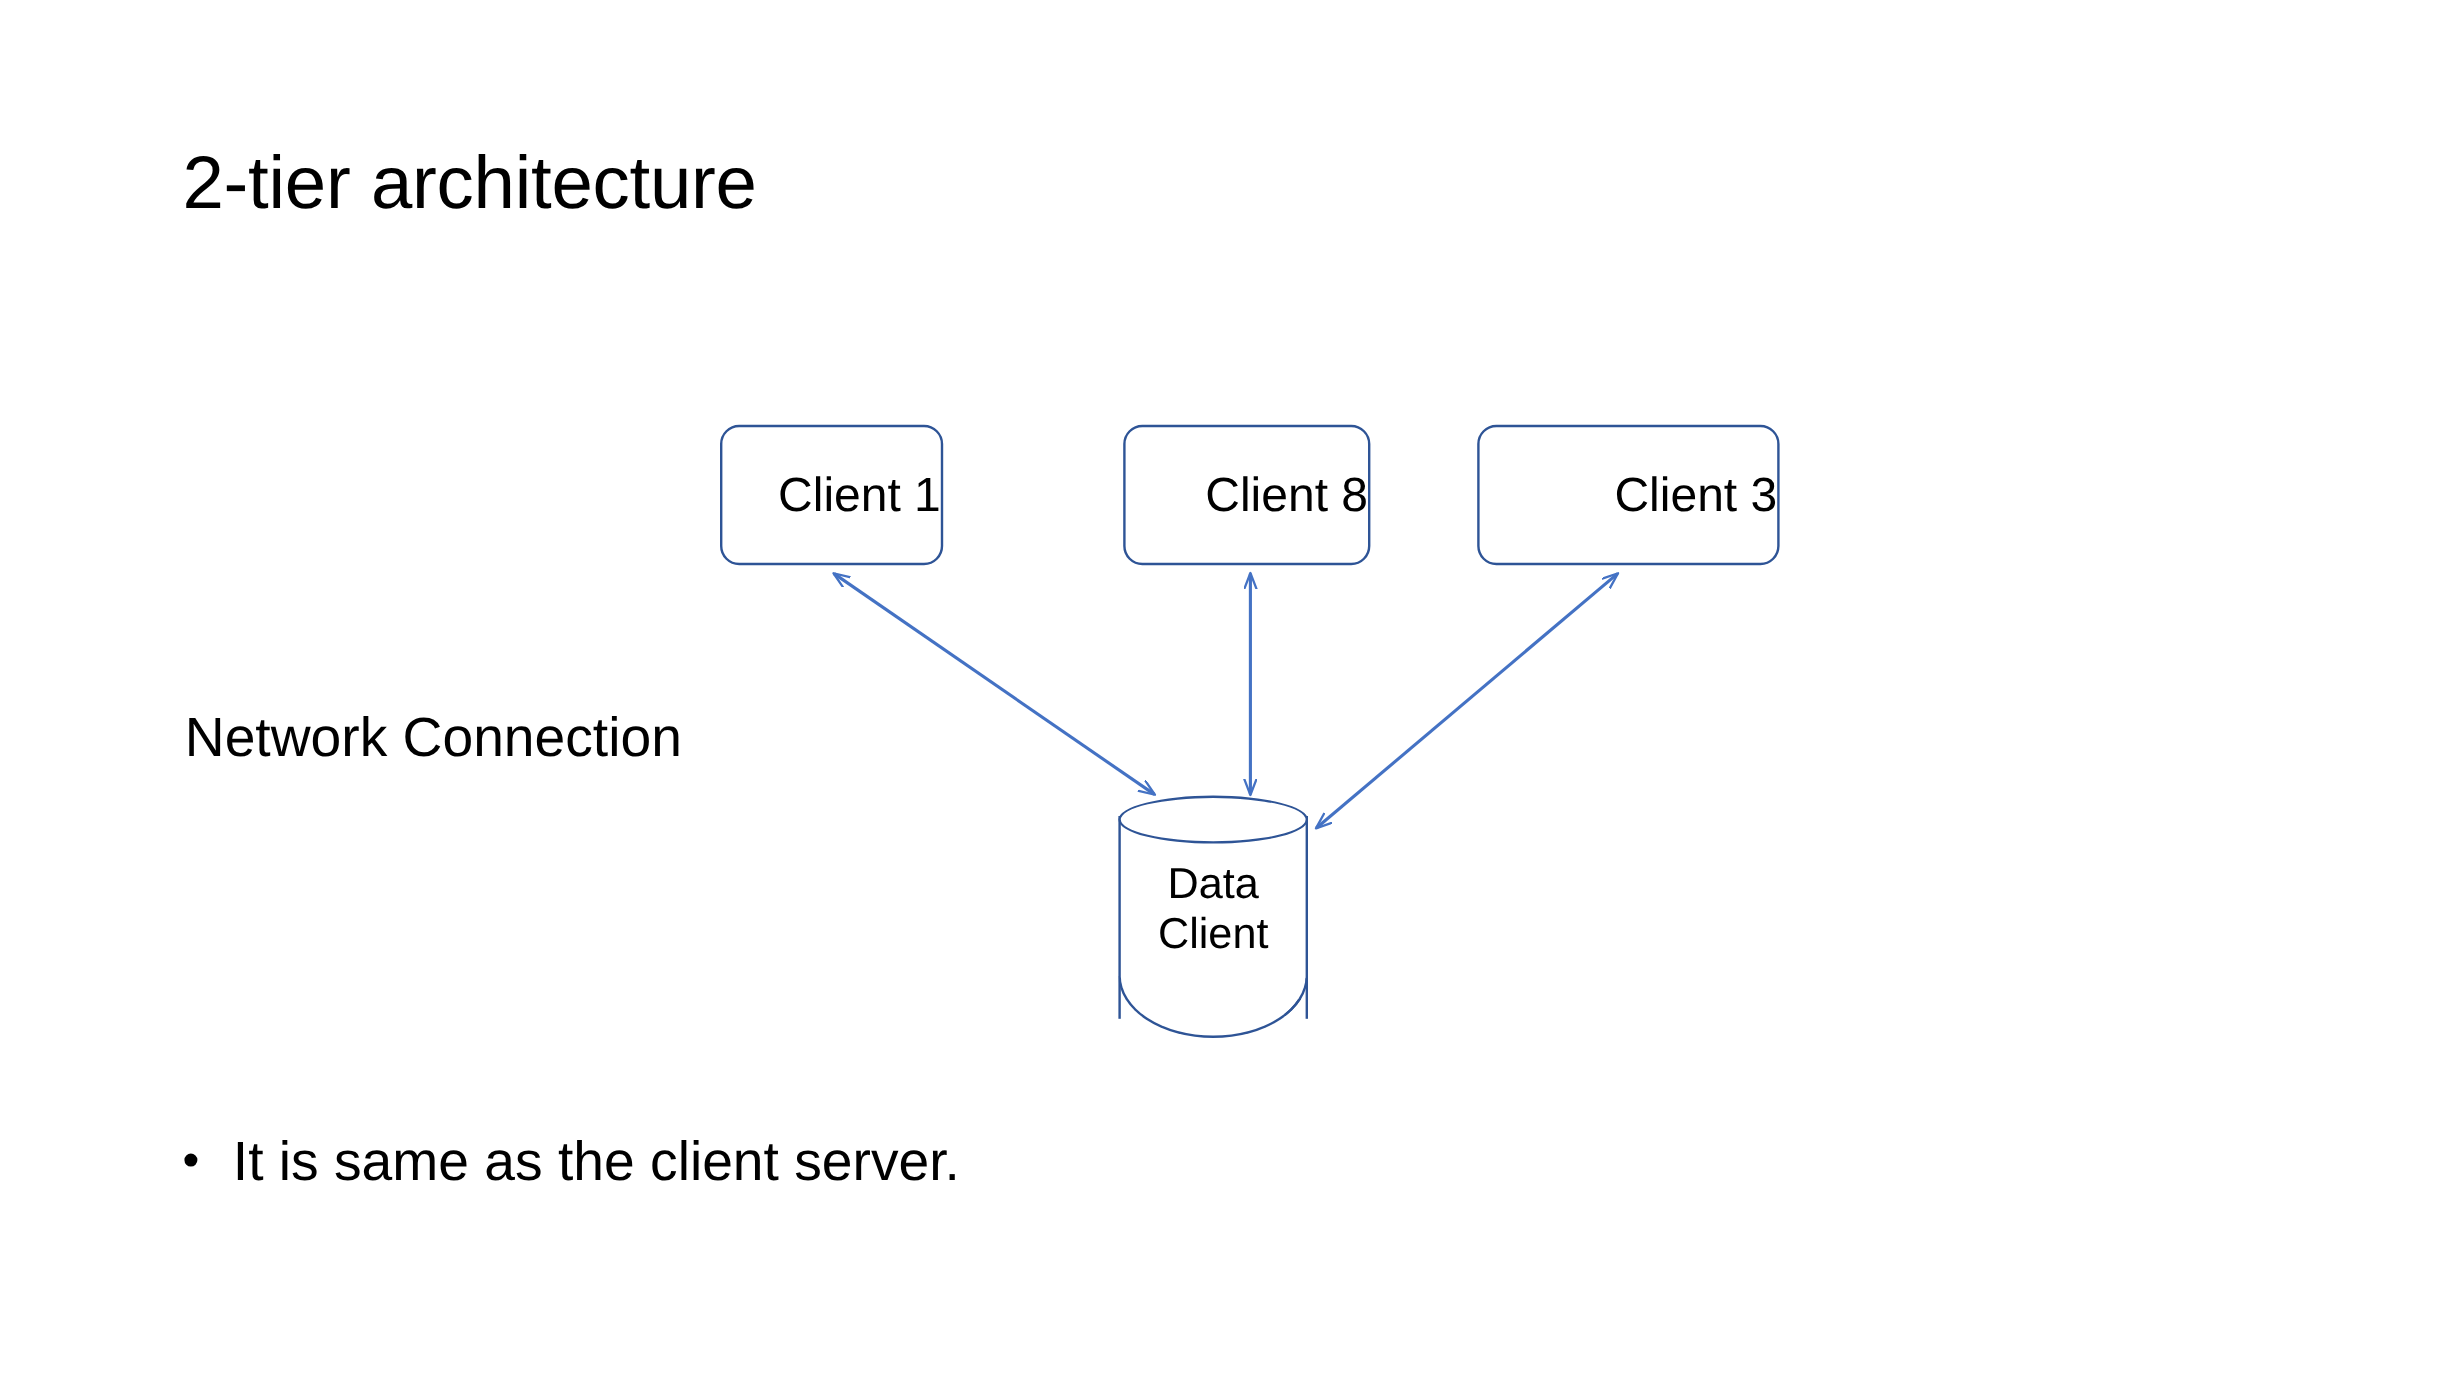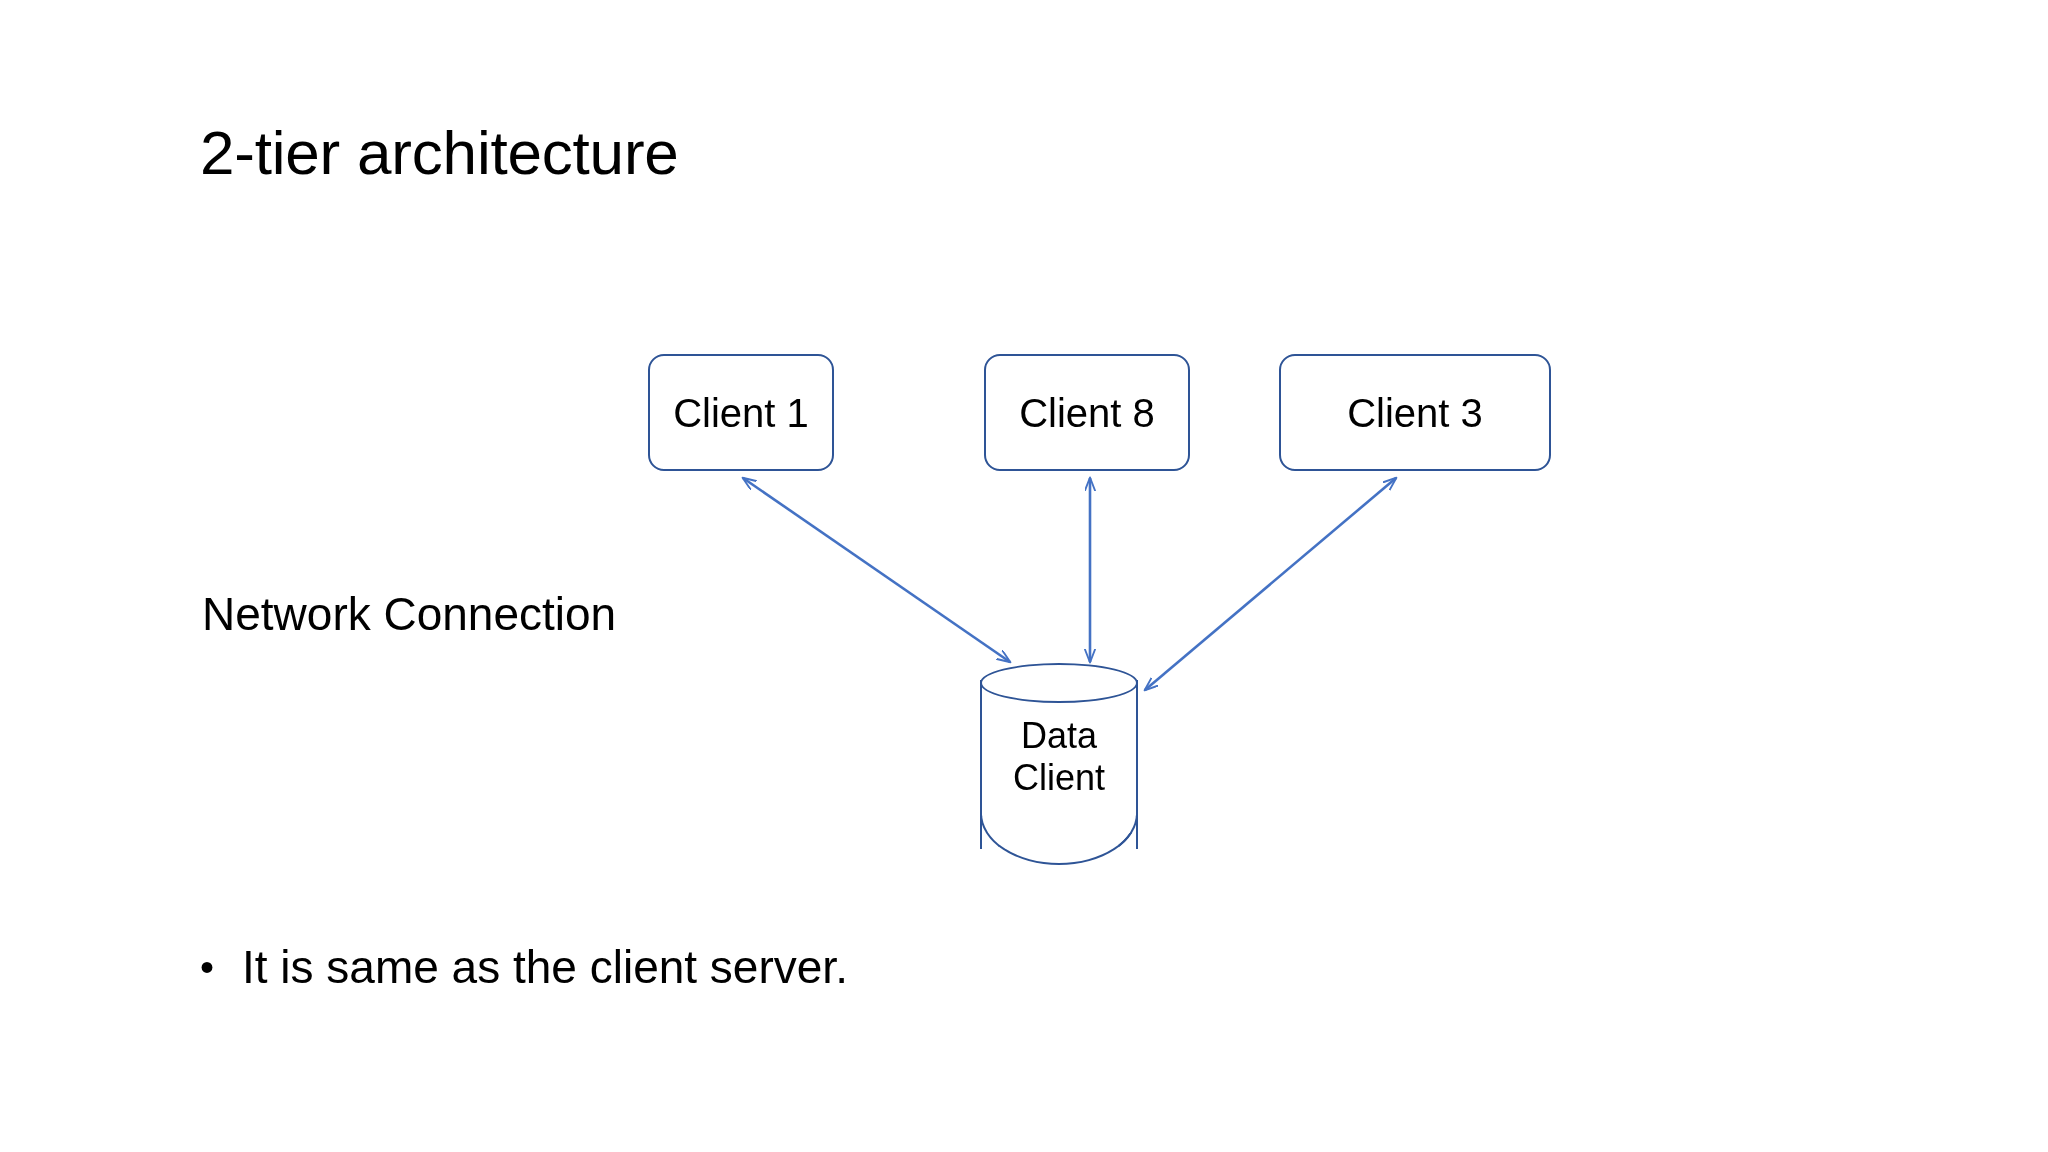--- a/index.html
+++ b/index.html
@@ -14,21 +14,20 @@
     overflow: hidden;
     font-family: "Liberation Sans", sans-serif;
     color: #000000;
     -webkit-font-smoothing: antialiased;
   }
 
   .slide {
     position: absolute;
     inset: 0;
     background: #ffffff;
-    margin-left: 48px;
   }
 
   
   .slide-title {
     position: absolute;
     left: 152px;
     top: 118px;
     font-size: 62px;
     line-height: 1.12;
     font-weight: 400;
@@ -83,29 +82,29 @@
 
   
   .node-box {
     position: absolute;
     box-sizing: border-box;
     border: 2.5px solid #2E5496;
     border-radius: 16px;
     background: #ffffff;
     display: flex;
     align-items: center;
-    justify-content: center;
+    justify-content: flex-end;
     font-size: 40px;
     line-height: 1.1;
     color: #000000;
     white-space: nowrap;
   }
   #client-1 { left: 600px; top: 354px; width: 186px; height: 117px; }
   #client-2 { left: 936px; top: 354px; width: 206px; height: 117px; }
-  #client-3 { left: 1231px; top: 354px; width: 272px; height: 117px; }
+  #client-3 { left: 1231px; top: 354px; width: 252px; height: 117px; }
 
   
   .cylinder {
     position: absolute;
     left: 932px;
     top: 663px;
     width: 158px;
     height: 203px;
   }
   .cyl-body {

